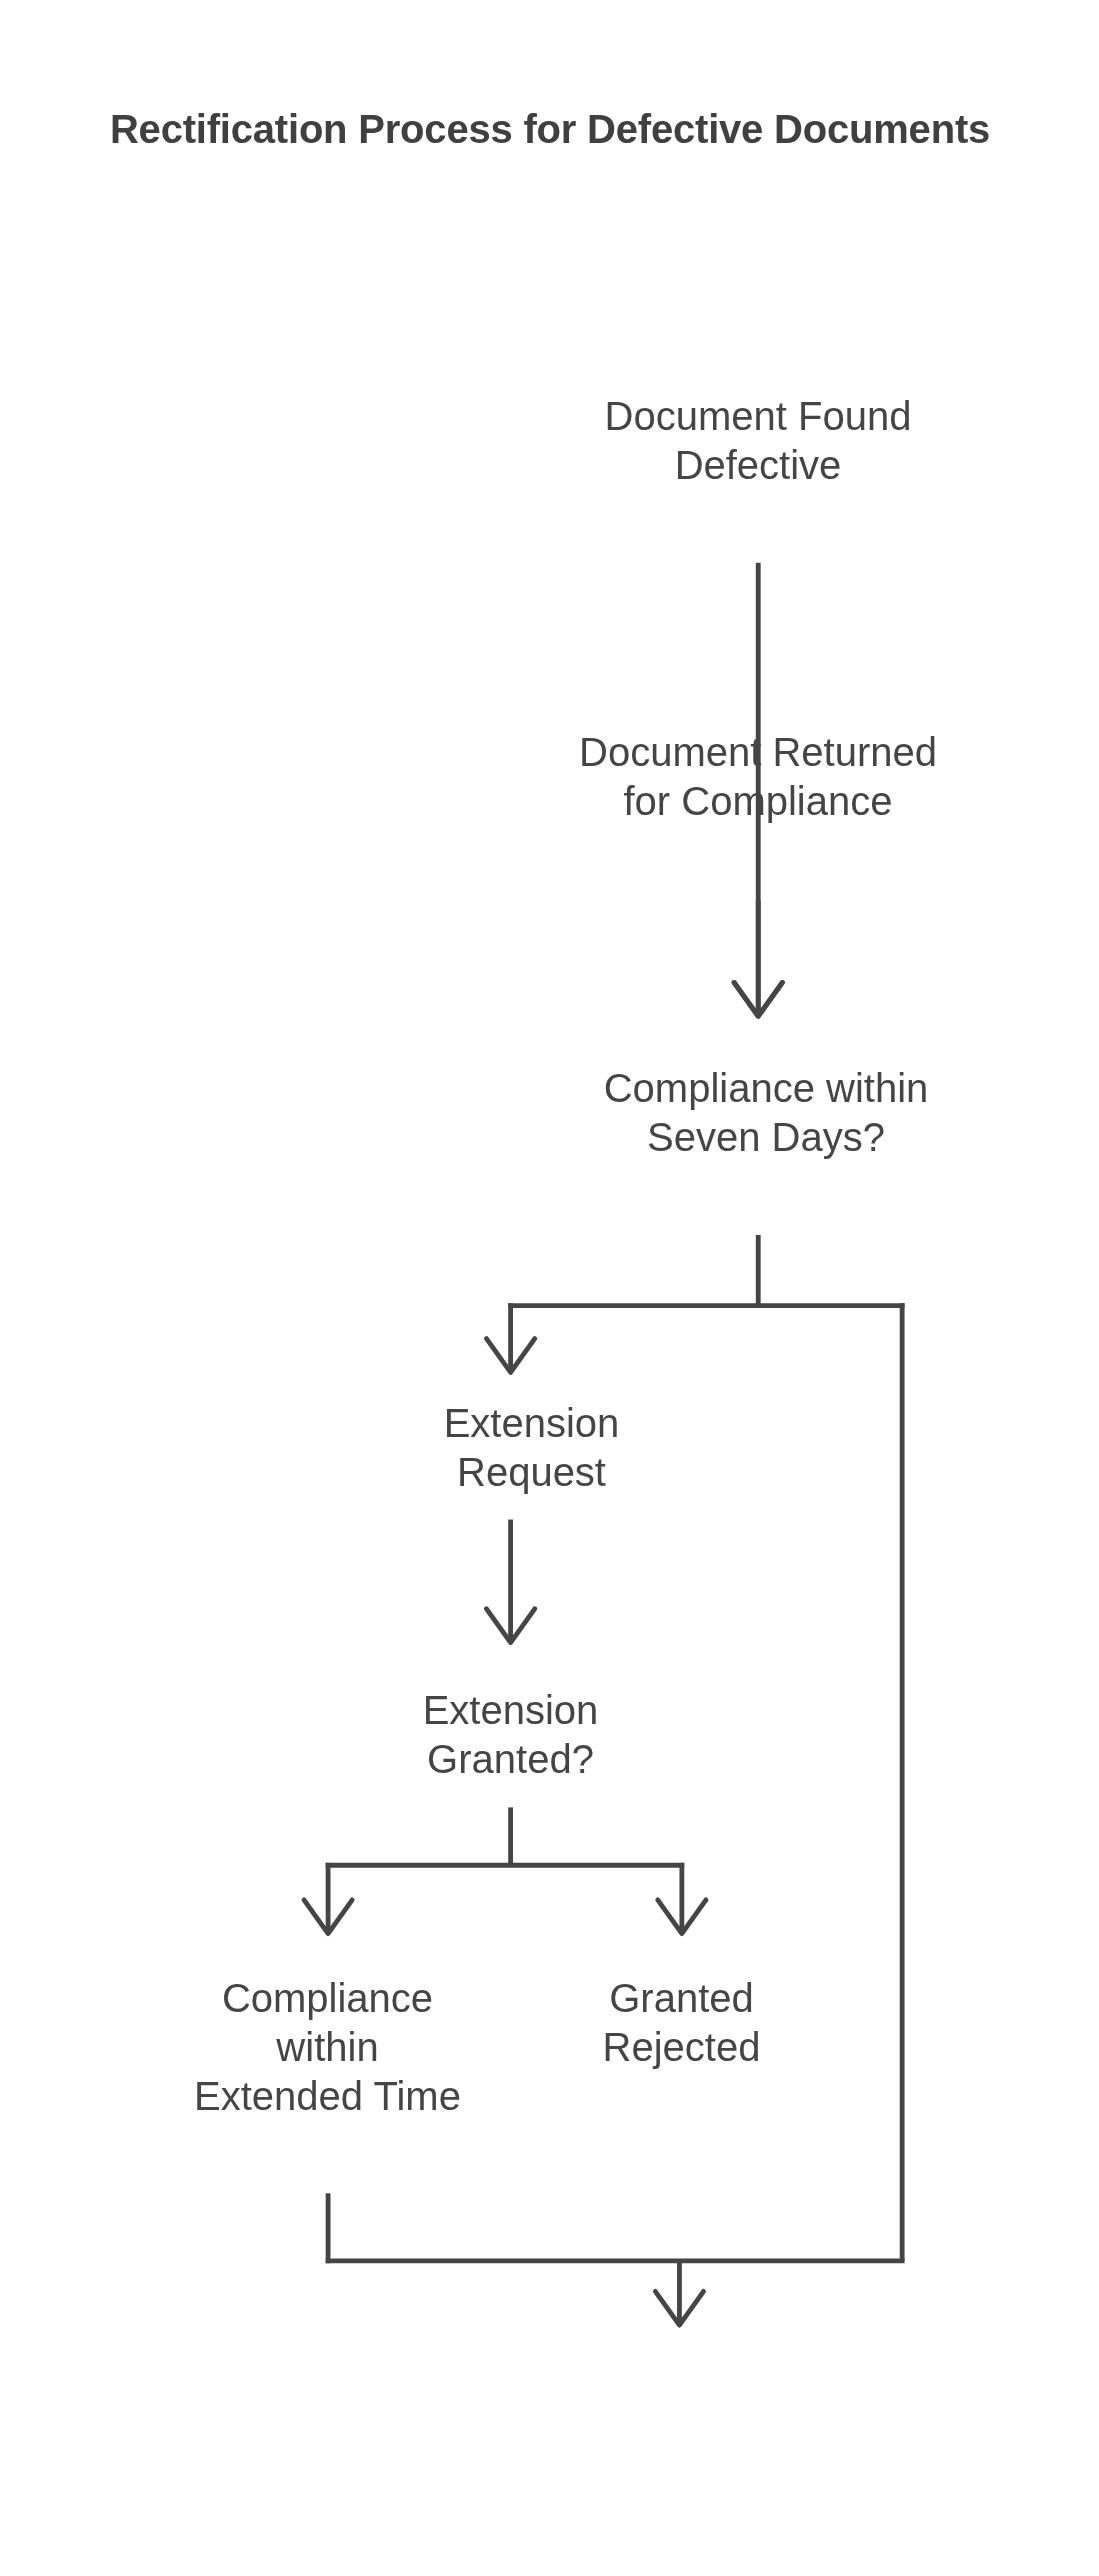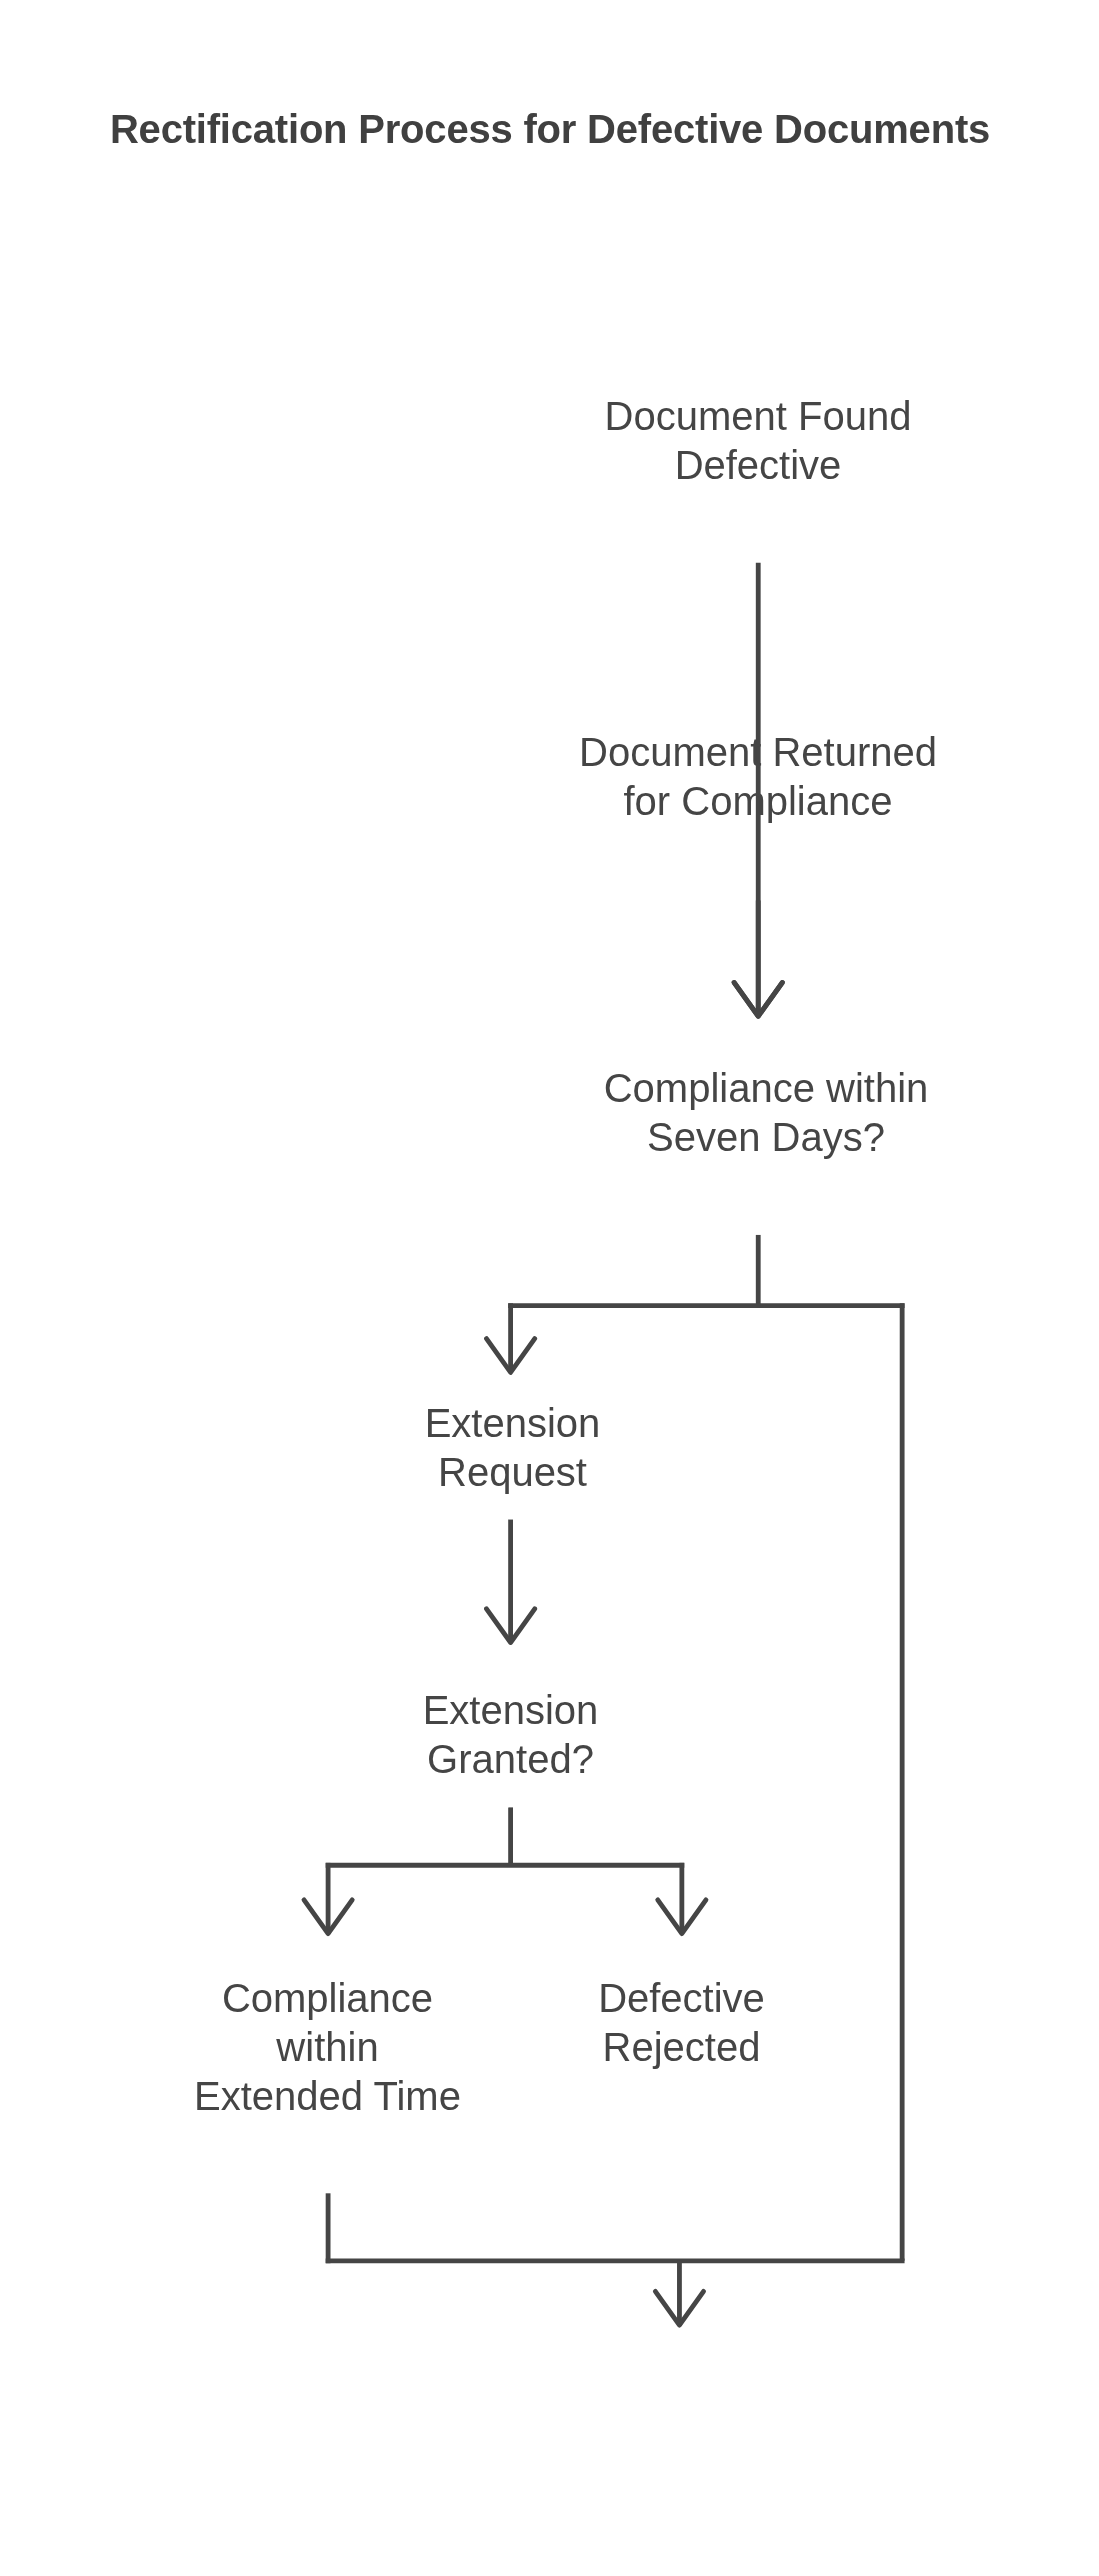--- a/index.html
+++ b/index.html
@@ -118,23 +118,23 @@
 
     </g>
   </svg>
 
   <div class="node-label" style="left:597px; top:392px; width:322px;">Document Found Defective</div>
 
   <div class="node-label" style="left:577px; top:728px; width:362px;">Document Returned for Compliance</div>
 
   <div class="node-label" style="left:585px; top:1064px; width:362px;">Compliance within Seven Days?</div>
 
-  <div class="node-label" style="left:368px; top:1399px; width:289px;">Extension Request</div>
+  <div class="node-label" style="left:387px; top:1399px; width:289px;">Extension Request</div>
 
   <div class="node-label" style="left:366px; top:1686px; width:289px;">Extension Granted?</div>
 
   <div class="node-label" style="left:187px; top:1974px; width:281px;">Compliance within Extended Time</div>
 
-  <div class="node-label" style="left:537px; top:1974px; width:289px;">Defective Rejected</div>
+  <div class="node-label" style="left:537px; top:1974px; width:289px;">Granted Rejected</div>
 
 
 </div>
 
 
 </body></html>

